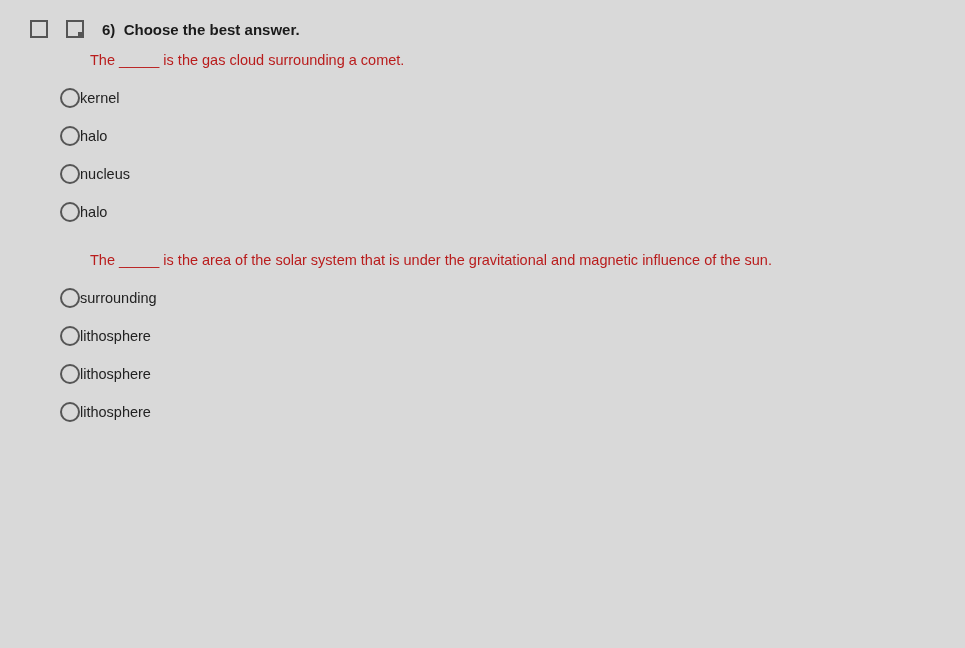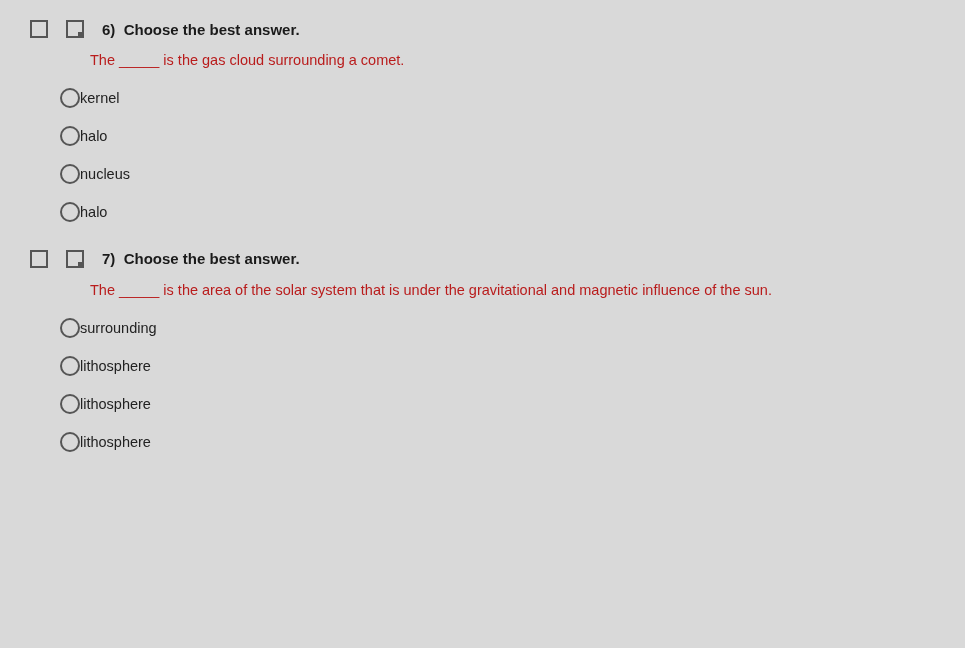--- a/index.html
+++ b/index.html
@@ -124,28 +124,20 @@
       <span class="option-label">nucleus</span>
     </li>
     <li class="option-item">
       <span class="radio-circle"></span>
       <span class="option-label">halo</span>
     </li>
   </ul>
 </div>
 
 <div class="question-block">
-  <div class="question-header">
-    <span class="flag-icon"></span>
-    <span class="note-icon"></span>
-    <span class="question-label">
-      <span>7)</span>
-      &nbsp;<span>Choose the best answer.</span>
-    </span>
-  </div>
 
   <div class="question-text">The _____ is the area of the solar system that is under the gravitational and magnetic influence of the sun.</div>
 
   <ul class="options-list">
     <li class="option-item">
       <span class="radio-circle"></span>
       <span class="option-label">surrounding</span>
     </li>
     <li class="option-item">
       <span class="radio-circle"></span>

